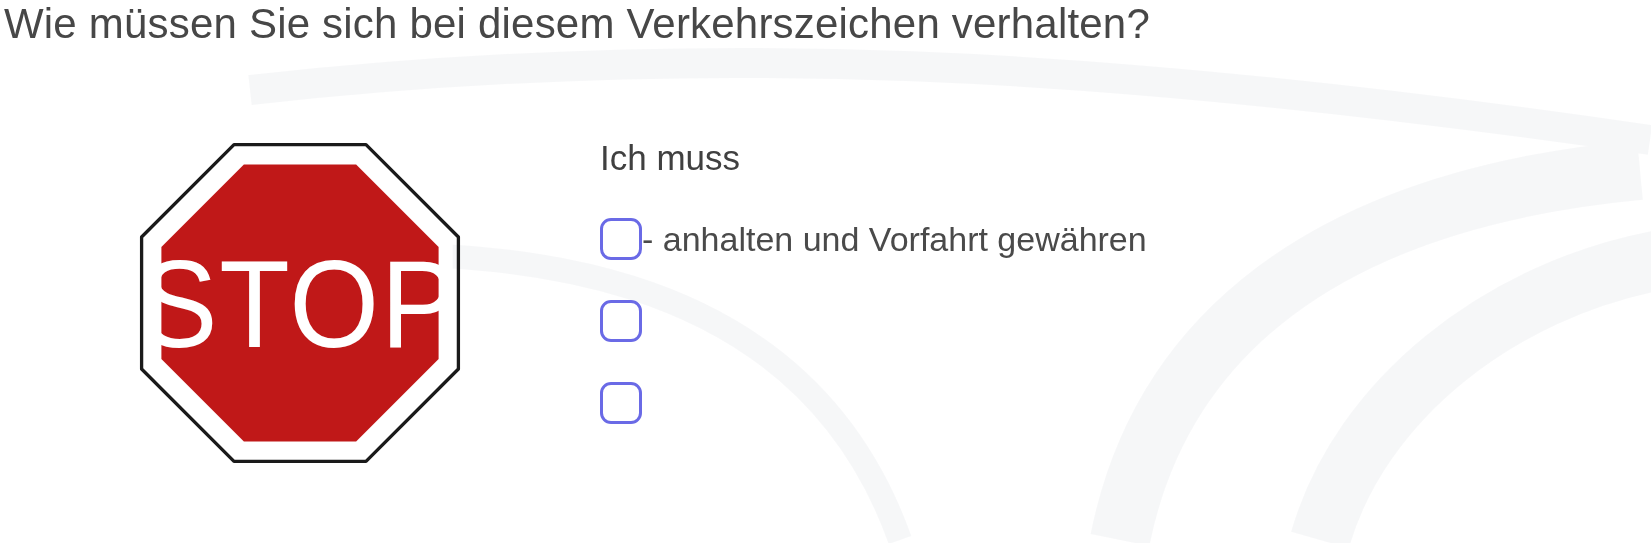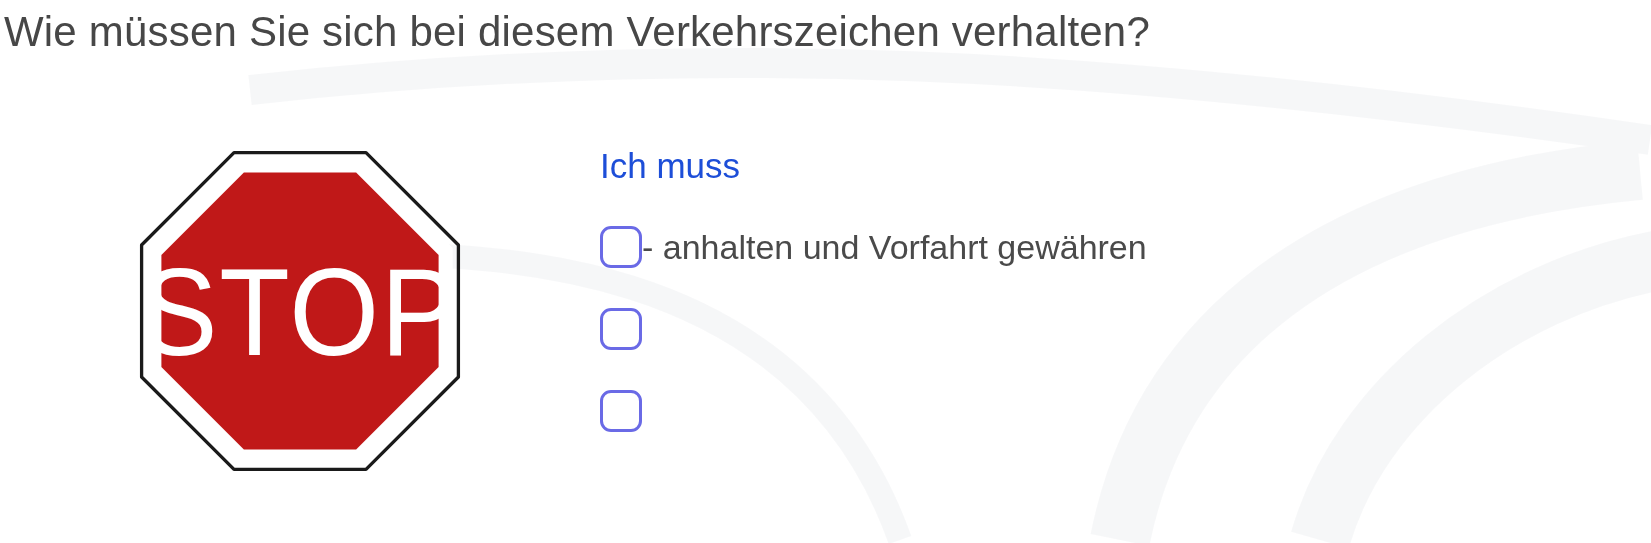--- a/index.html
+++ b/index.html
@@ -25,21 +25,21 @@
 
   .content {
     position: relative;
     z-index: 1;
   }
 
   .question {
     font-size: 42px;
     font-weight: 400;
     color: #474747;
-    margin: 8px 0 0 4px;
+    margin: 0 0 0 4px;
     letter-spacing: 0.2px;
   }
 
   .body-row {
     display: flex;
     align-items: flex-start;
     margin-top: 90px;
   }
 
   .sign-wrap {
@@ -55,21 +55,21 @@
     height: 330px;
   }
 
   .answers {
     flex: 1;
     padding-top: 0;
   }
 
   .prompt {
     font-size: 35px;
-    color: #1d4ed8;
+    color: #404040;
     margin-bottom: 40px;
   }
 
   .option {
     display: flex;
     align-items: center;
     margin-bottom: 40px;
     cursor: pointer;
   }
 

